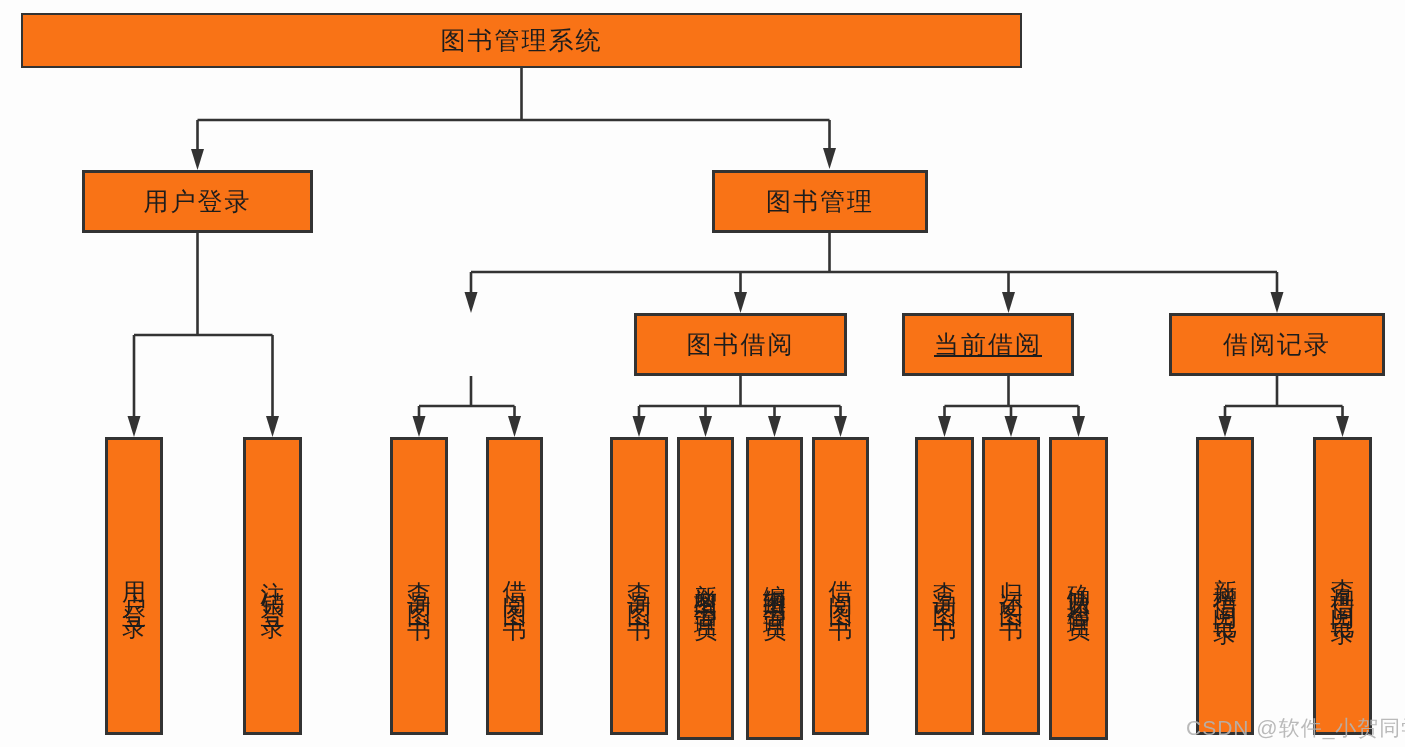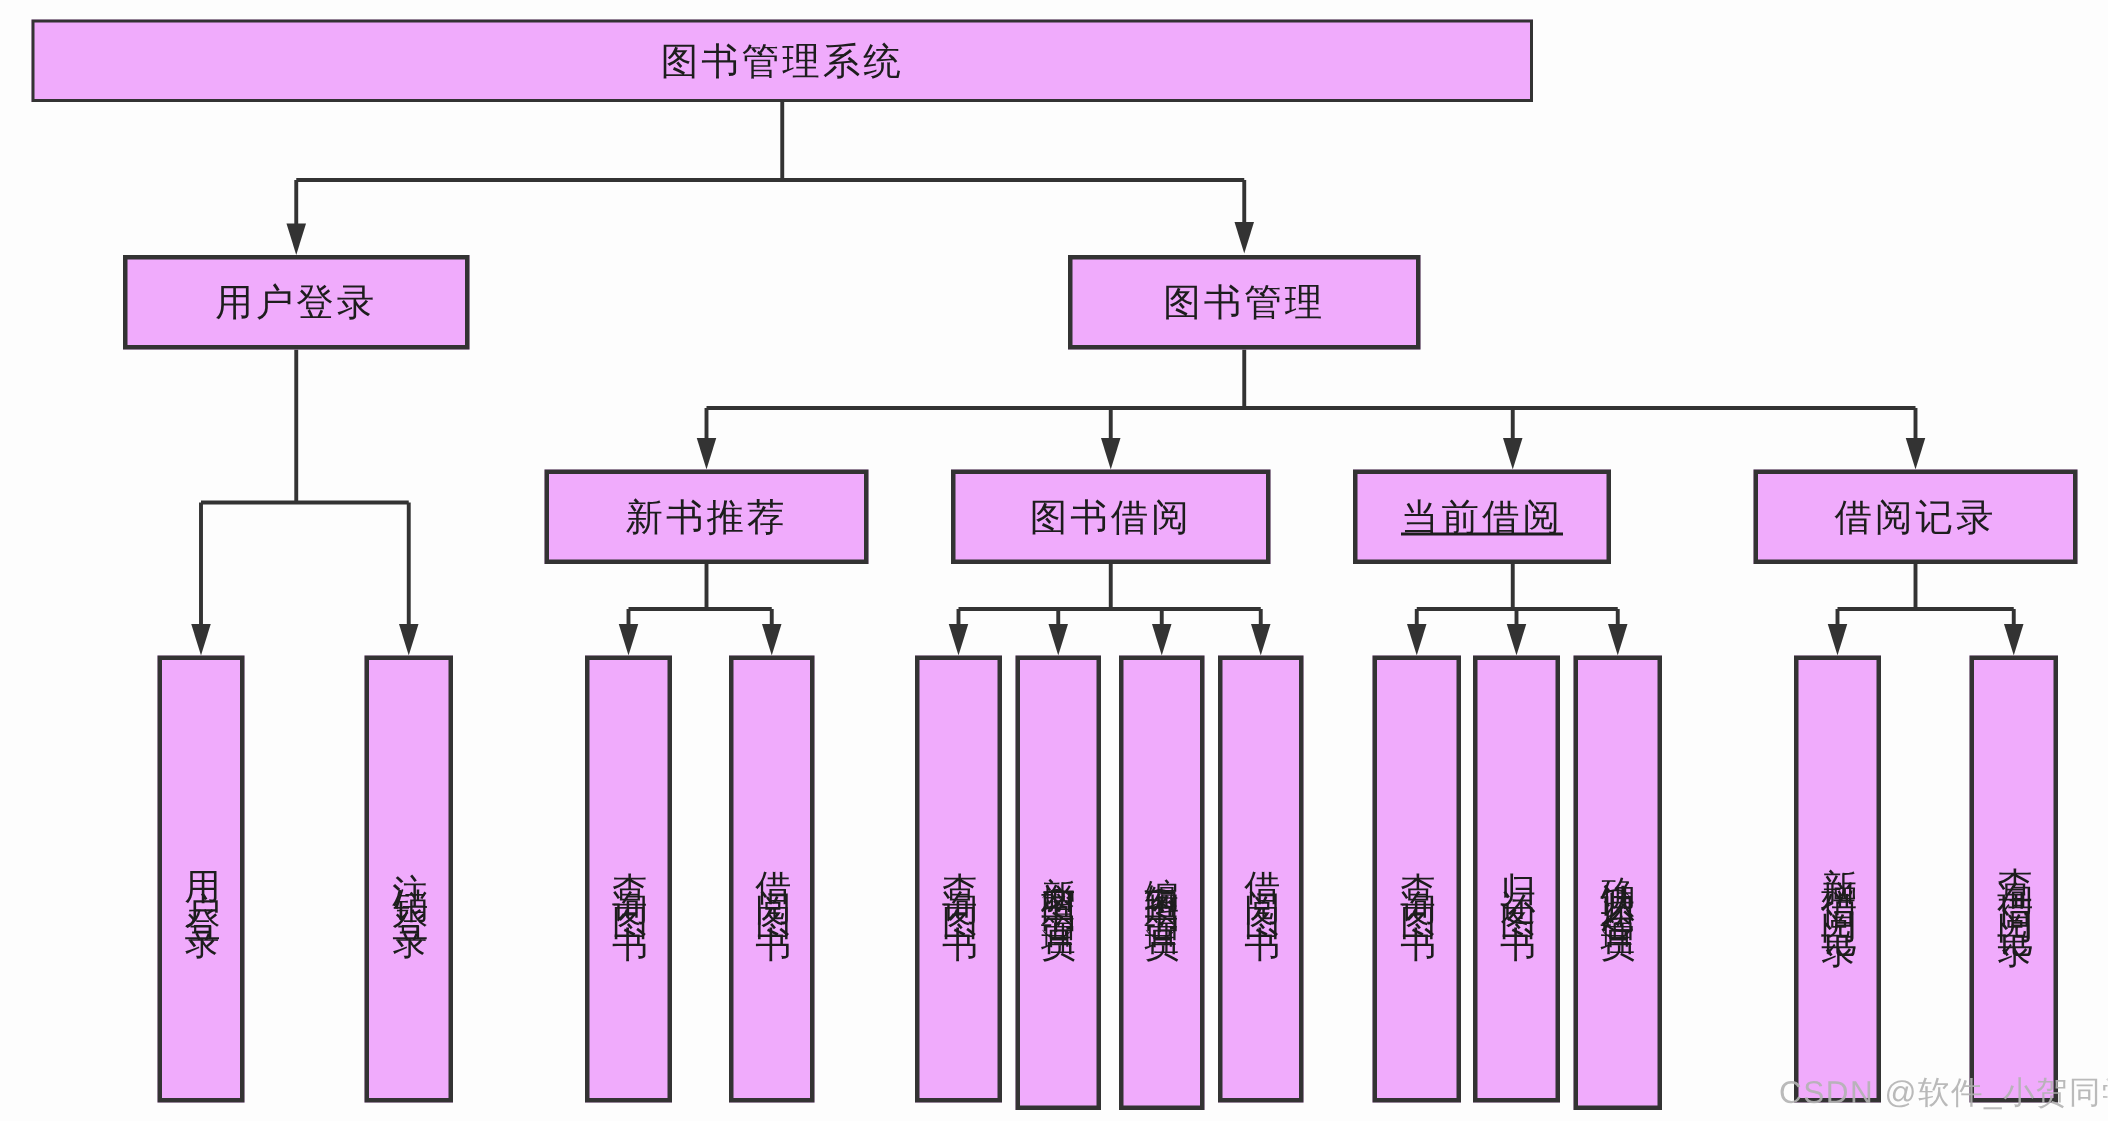--- a/index.html
+++ b/index.html
@@ -7,21 +7,21 @@
     width: 1405px; height: 747px;
     background: #fdfdfd;
     font-family: "Liberation Sans", sans-serif;
     overflow: hidden;
   }
   #canvas { position: relative; width: 1405px; height: 747px; }
   #connectors { position: absolute; left: 0; top: 0; z-index: 1; }
   .box {
     position: absolute;
     box-sizing: border-box;
-    background: #f0abfc;
+    background: #f97316;
     border: 3px solid #333333;
     display: flex;
     align-items: center;
     justify-content: center;
     z-index: 2;
     color: #1d1d1d;
   }
   .box.thin { border-width: 2px; }
   .hlabel {
     font-size: 25px;
@@ -95,27 +95,24 @@
     </g>
   </svg>
 
   <div class="box thin" style="left:21px; top:13px; width:1001px; height:55px;">
     <span class="hlabel">图书管理系统</span>
   </div>
 
   <div class="box" style="left:82px; top:170px; width:231px; height:63px;">
     <span class="hlabel">用户登录</span>
   </div>
-  <div class="box" style="left:712px; top:170px; width:235px; height:63px;justify-content:center;">
+  <div class="box" style="left:712px; top:170px; width:216px; height:63px;justify-content:center;">
     <span class="hlabel">图书管理</span>
   </div>
 
-  <div class="box" style="left:363px; top:313px; width:216px; height:63px;">
-    <span class="hlabel">新书推荐</span>
-  </div>
   <div class="box" style="left:634px; top:313px; width:213px; height:63px;text-align:center;">
     <span class="hlabel">图书借阅</span>
   </div>
   <div class="box" style="left:902px; top:313px; width:172px; height:63px;text-decoration:underline;">
     <span class="hlabel">当前借阅</span>
   </div>
   <div class="box" style="left:1169px; top:313px; width:216px; height:63px;">
     <span class="hlabel">借阅记录</span>
   </div>
 

